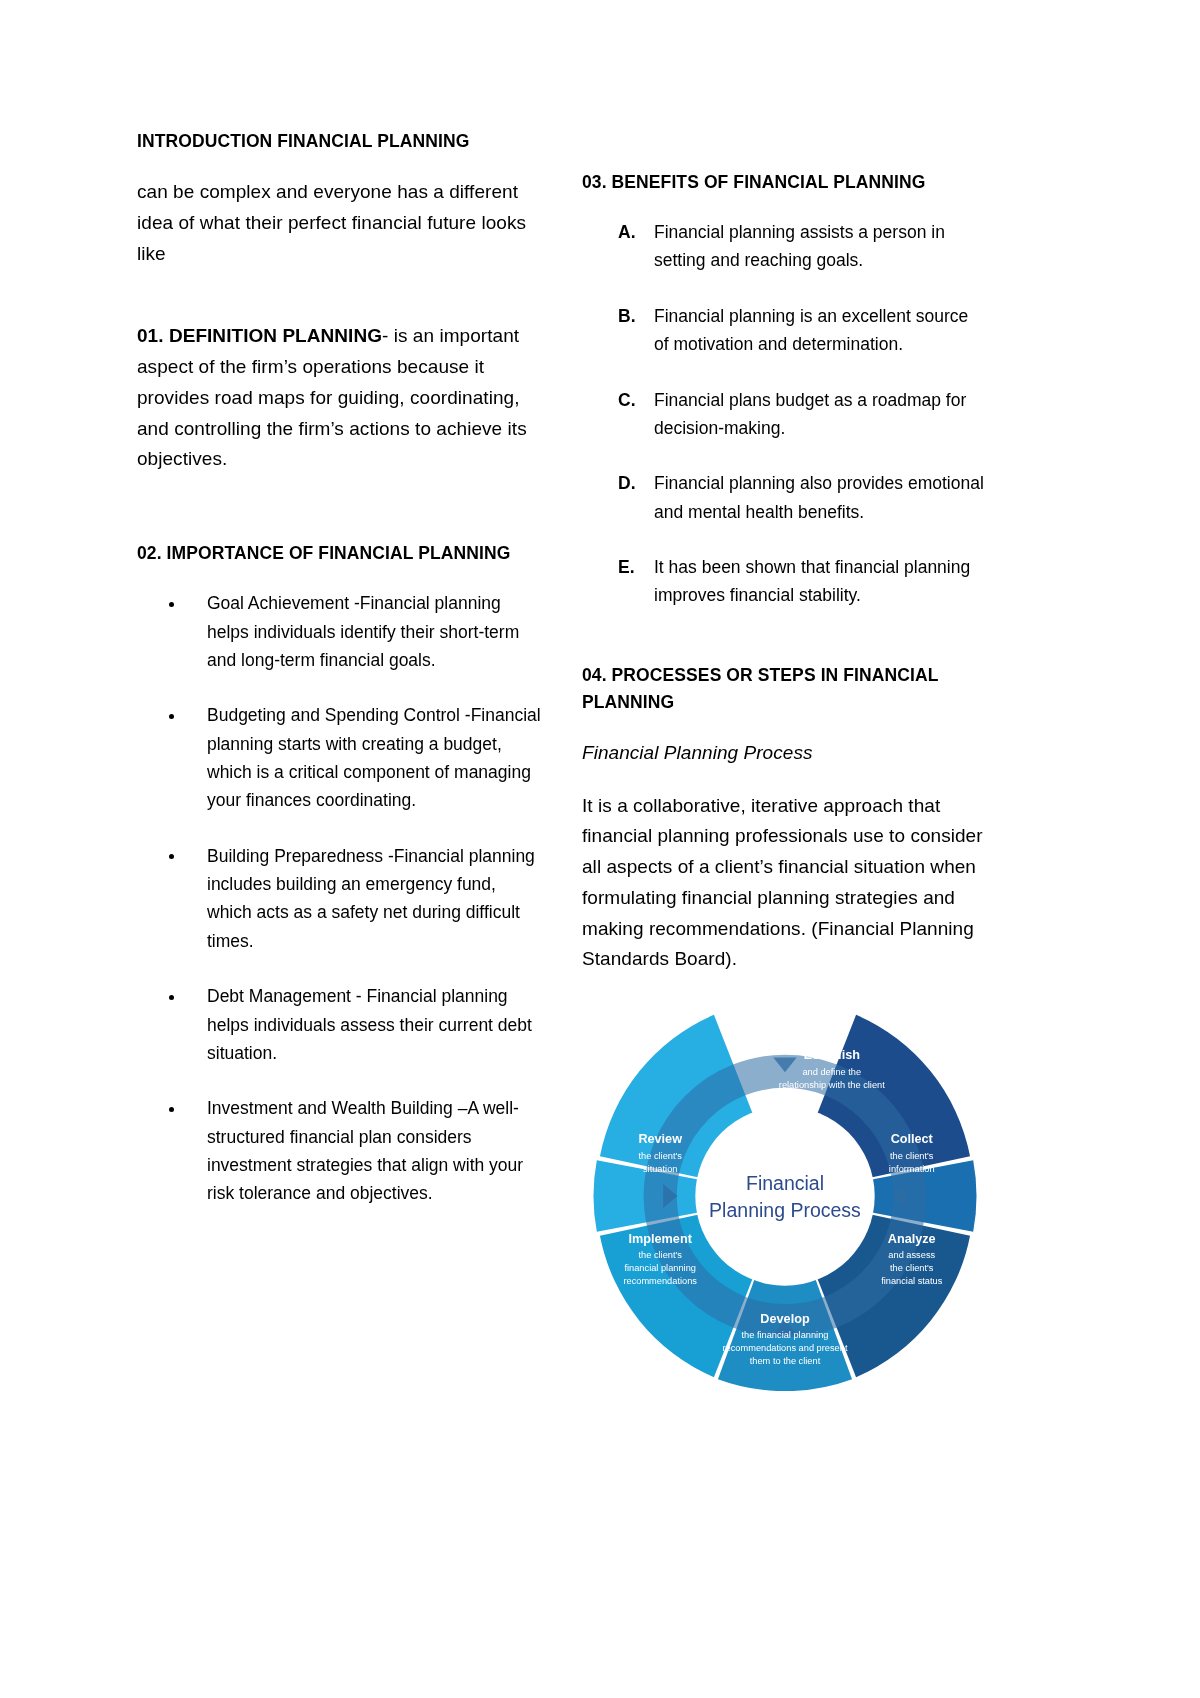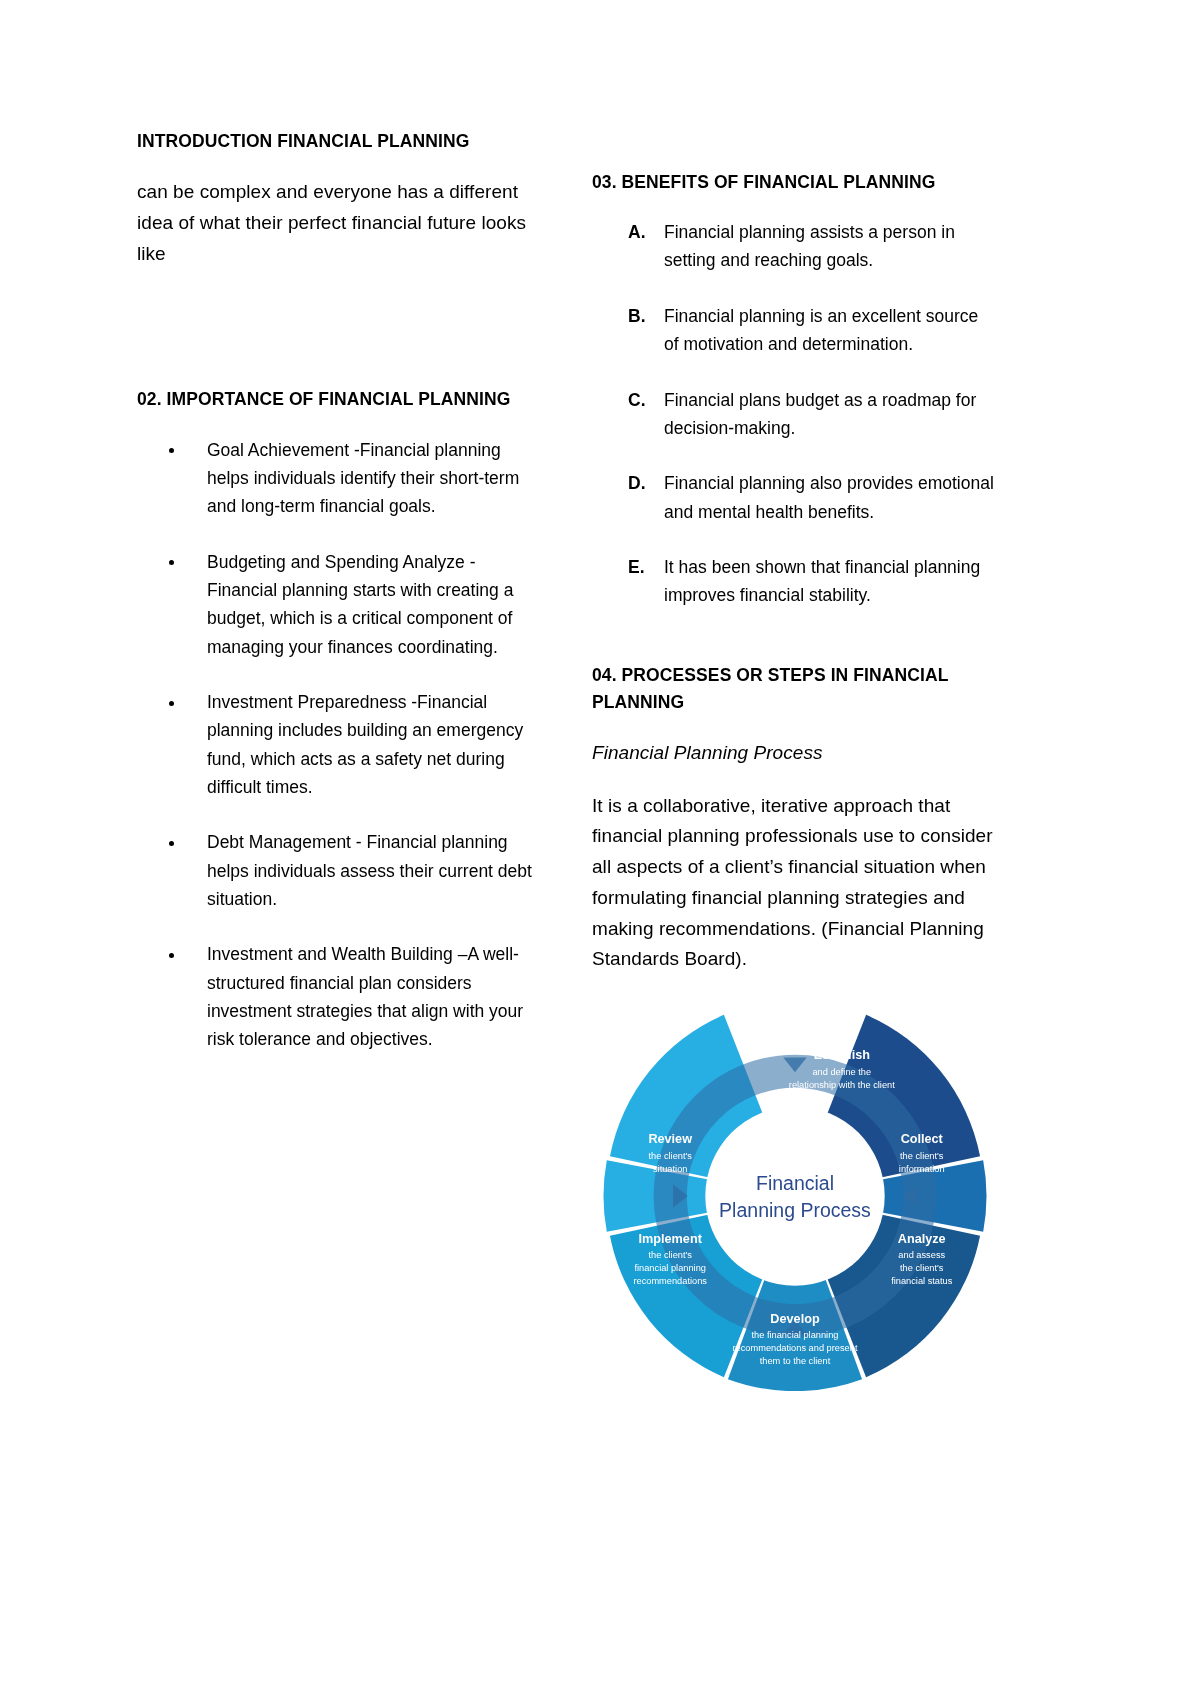--- a/index.html
+++ b/index.html
@@ -11,21 +11,21 @@
     -webkit-font-smoothing:antialiased;
   }
   .page{
     position:relative;
     width:1200px;height:1698px;
     box-sizing:border-box;
     padding:128px 130px 0 137px;
   }
   .cols{
     display:flex;
-    gap:50px;
+    gap:40px;
     align-items:flex-start;
   }
   .col{width:405px;flex:0 0 405px;}
   .col-right{width:405px;flex:0 0 405px;}
 
   h2.sec{
     font-size:17.5px;
     font-weight:bold;
     line-height:1.55;
     margin:0 0 0 0;
@@ -114,42 +114,43 @@
   <div class="cols">
 
     <div class="col">
 
       <h2 class="sec">INTRODUCTION FINANCIAL PLANNING</h2>
       <div class="gap-md"></div>
       <p class="body">can be complex and everyone has a different idea of what their perfect financial future looks like</p>
 
       <div class="gap-xl"></div>
 
+      <p class="body"><b>01. DEFINITION PLANNING</b><span>- is an important aspect of the firm’s operations because it provides road maps for guiding, coordinating, and controlling the firm’s actions to achieve its objectives.</span></p>
 
       <div class="gap-sm"></div>
 
 
       <div class="gap-xl"></div>
 
       <h2 class="sec">02. IMPORTANCE OF FINANCIAL PLANNING</h2>
 
       <div class="gap-md"></div>
 
       <ul class="bullets">
         <li>
           <span class="dot"></span>
           <b>Goal Achievement </b><span>-Financial planning helps individuals identify their short-term and long-term financial goals.</span>
         </li>
         <li>
           <span class="dot"></span>
-          <b>Budgeting and Spending Analyze </b><span>-Financial planning starts with creating a budget, which is a critical component of managing your finances coordinating.</span>
-        </li>
-        <li>
-          <span class="dot"></span>
-          <b>Investment Preparedness </b><span>-Financial planning includes building an emergency fund, which acts as a safety net during difficult times.</span>
+          <b>Budgeting and Spending Control </b><span>-Financial planning starts with creating a budget, which is a critical component of managing your finances coordinating.</span>
+        </li>
+        <li>
+          <span class="dot"></span>
+          <b>Building Preparedness </b><span>-Financial planning includes building an emergency fund, which acts as a safety net during difficult times.</span>
         </li>
         <li>
           <span class="dot"></span>
           <b>Debt Management </b><span>- Financial planning helps individuals assess their current debt situation.</span>
         </li>
         <li>
           <span class="dot"></span>
           <b>Investment and Wealth Building </b><span>–A well-structured financial plan considers investment strategies that align with your risk tolerance and objectives.</span>
         </li>
       </ul>

